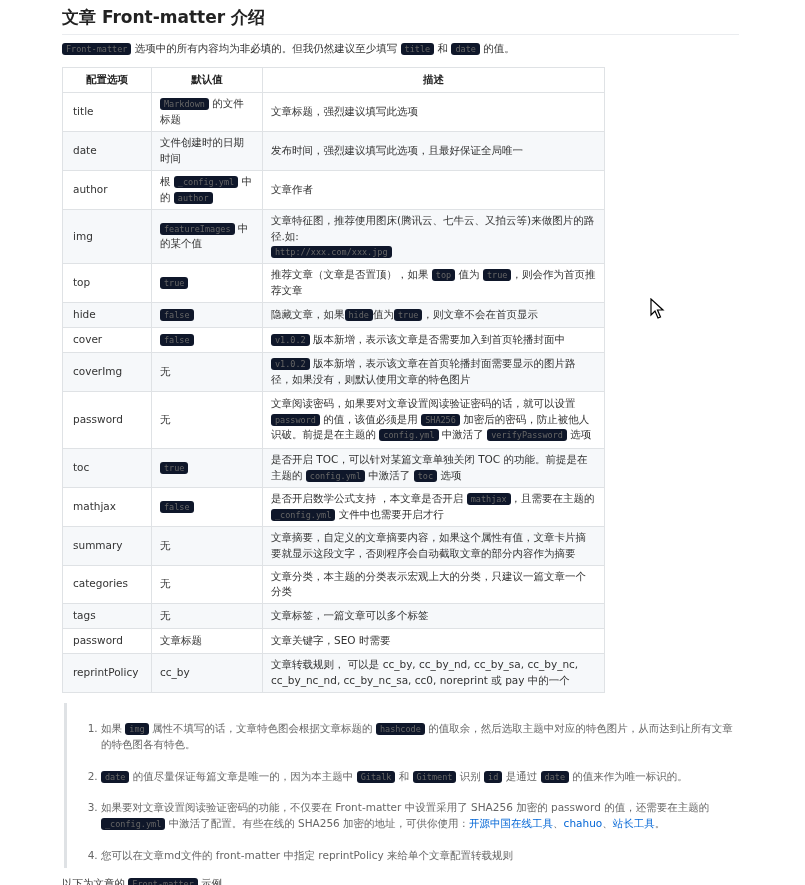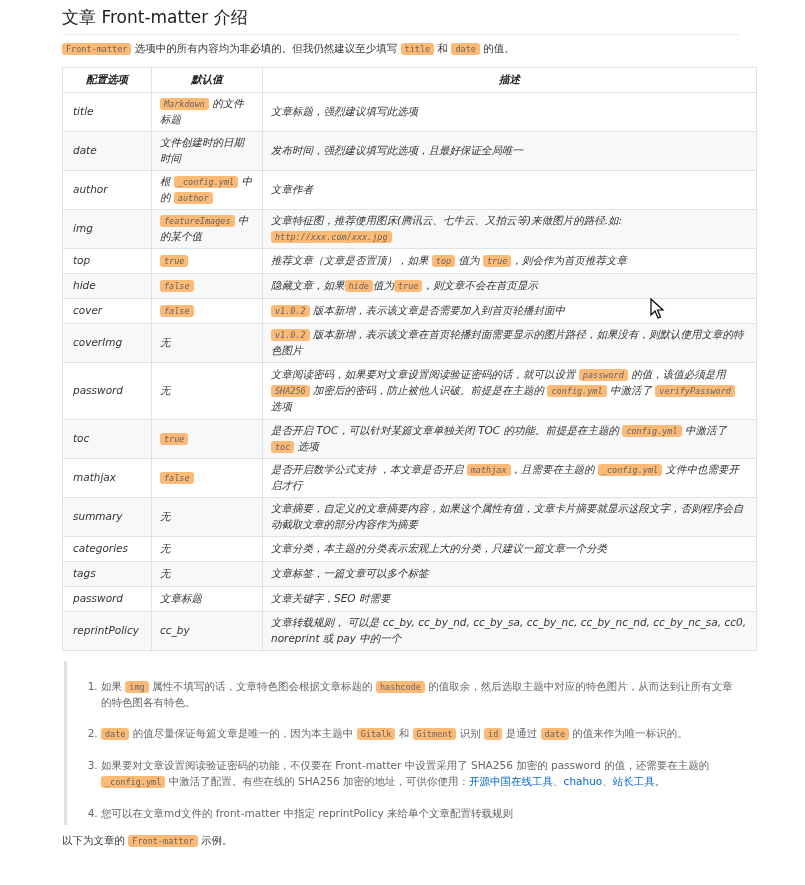--- a/index.html
+++ b/index.html
@@ -3,32 +3,32 @@
 <meta charset="utf-8">
 <style>
   html, body { margin: 0; padding: 0; background: #ffffff; }
   body {
     width: 805px; height: 885px; overflow: hidden;
     font-family: "DejaVu Sans", "Liberation Sans", sans-serif;
     color: #333333; font-size: 11px; line-height: 1.5;
   }
   .page { position: relative; padding: 0 66px 0 62px; }
   h1 {
-    font-size: 17px; font-weight: normal; margin: 0; padding-top: 6px; padding-bottom: 6px;
+    font-size: 17px; font-weight: bold; margin: 0; padding-top: 6px; padding-bottom: 6px;
     border-bottom: 1px solid #eaecef; color: #222; height: 22px; line-height: 22px;
   }
   h2 { font-size: 13px; font-weight: bold; margin: 16px 0 6px 0; color: #222; }
   p.intro { margin: 6px 0 10px 0; font-size: 10.5px; }
   code {
     font-family: "DejaVu Sans Mono", "Liberation Mono", monospace;
-    font-size: 8.5px; background: #fdba74; color: #666;
+    font-size: 8.5px; background: #0f172a; color: #666;
     padding: 1px 4px; border-radius: 3px;
   }
   b { font-weight: normal; color: #222; }
-  table { border-collapse: collapse; width: 695px; font-size: 10.5px; font-style: italic; }
+  table { border-collapse: collapse; width: 543px; font-size: 10.5px; }
   th, td { border: 1px solid #dfe2e5; padding: 3px 8px; vertical-align: middle; }
   th { font-weight: bold; text-align: center; height: 18px; color: #222; }
   td.c1 { width: 70px; padding-left: 10px; }
   td.c2 { width: 94px; }
   tr.alt td { background: #f6f8fa; }
   tr.r1 td { height: 32px; }
   tr.r3 td { height: 18px; }
   tr.r4 td { height: 50px; }
   .note {
     margin: 10px 0 0 2px; border-left: 3px solid #dfe2e5; padding: 2px 0 2px 12px;

